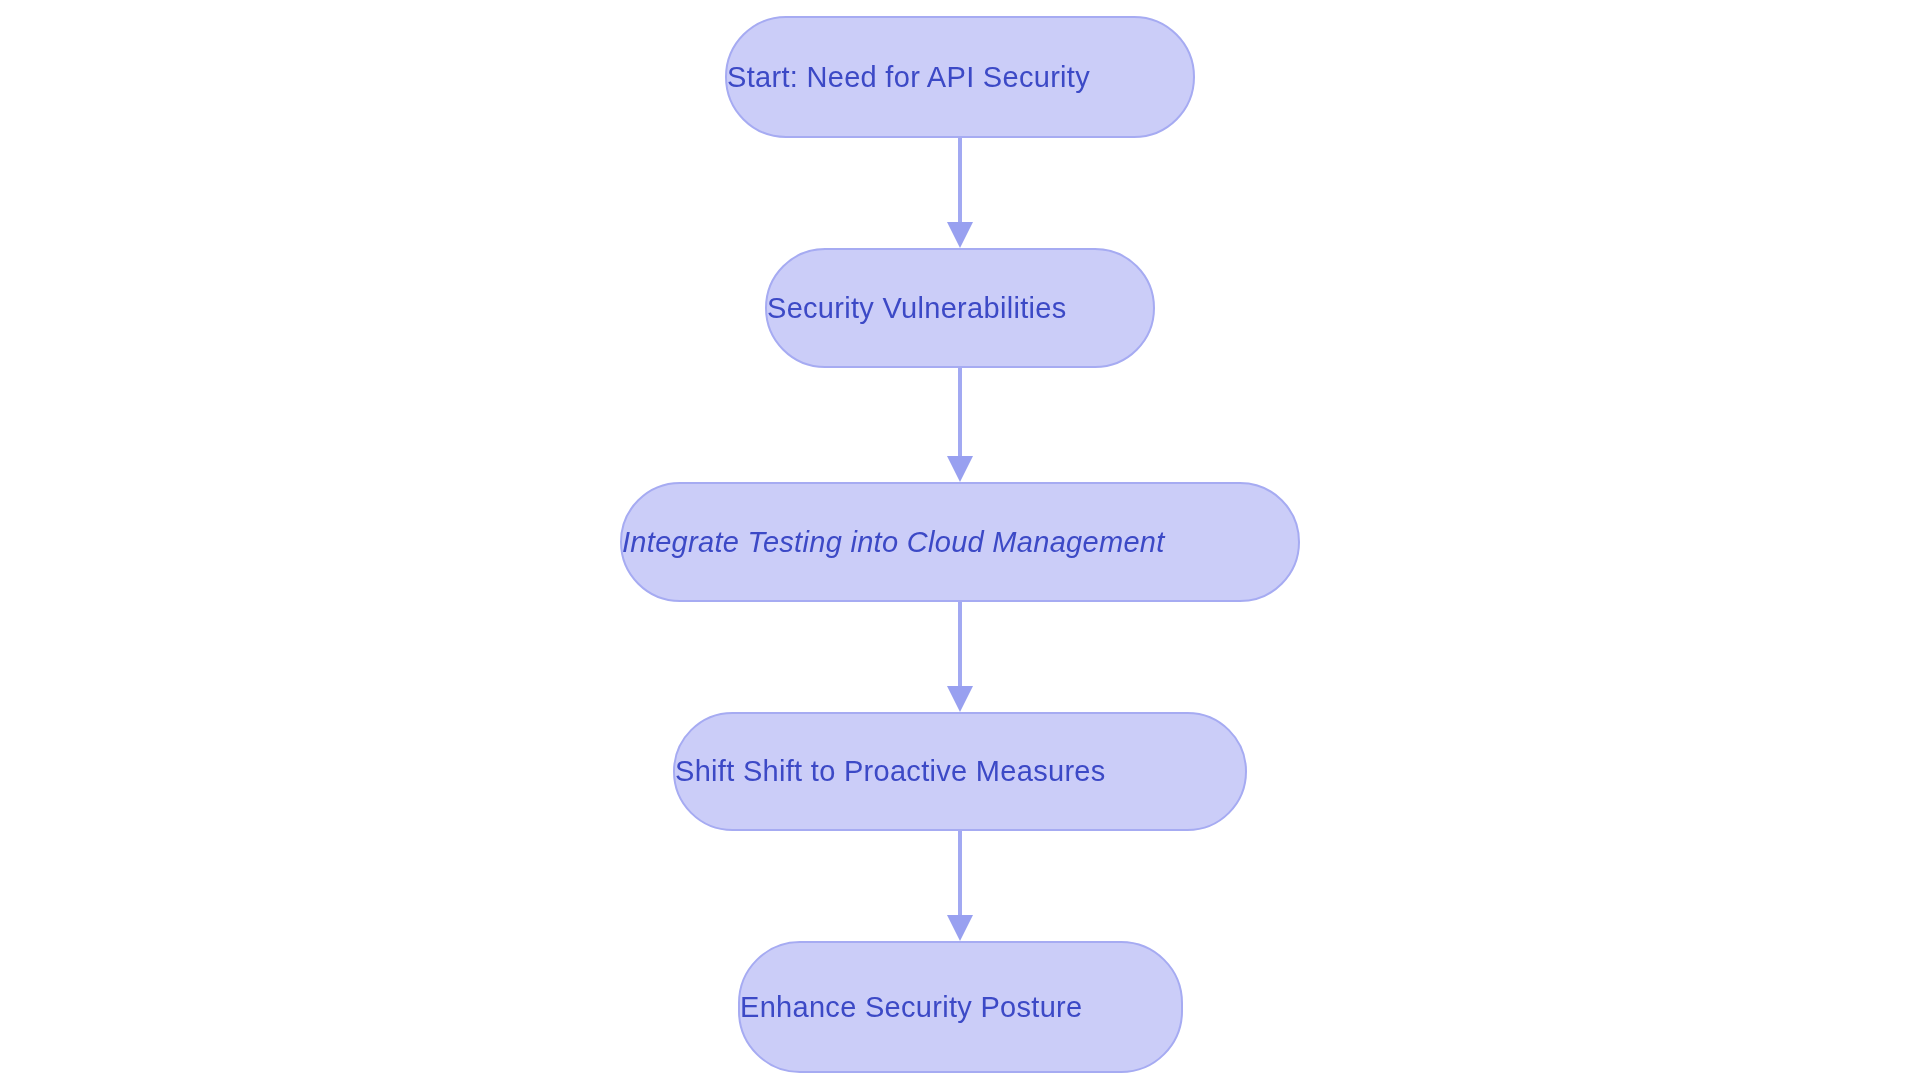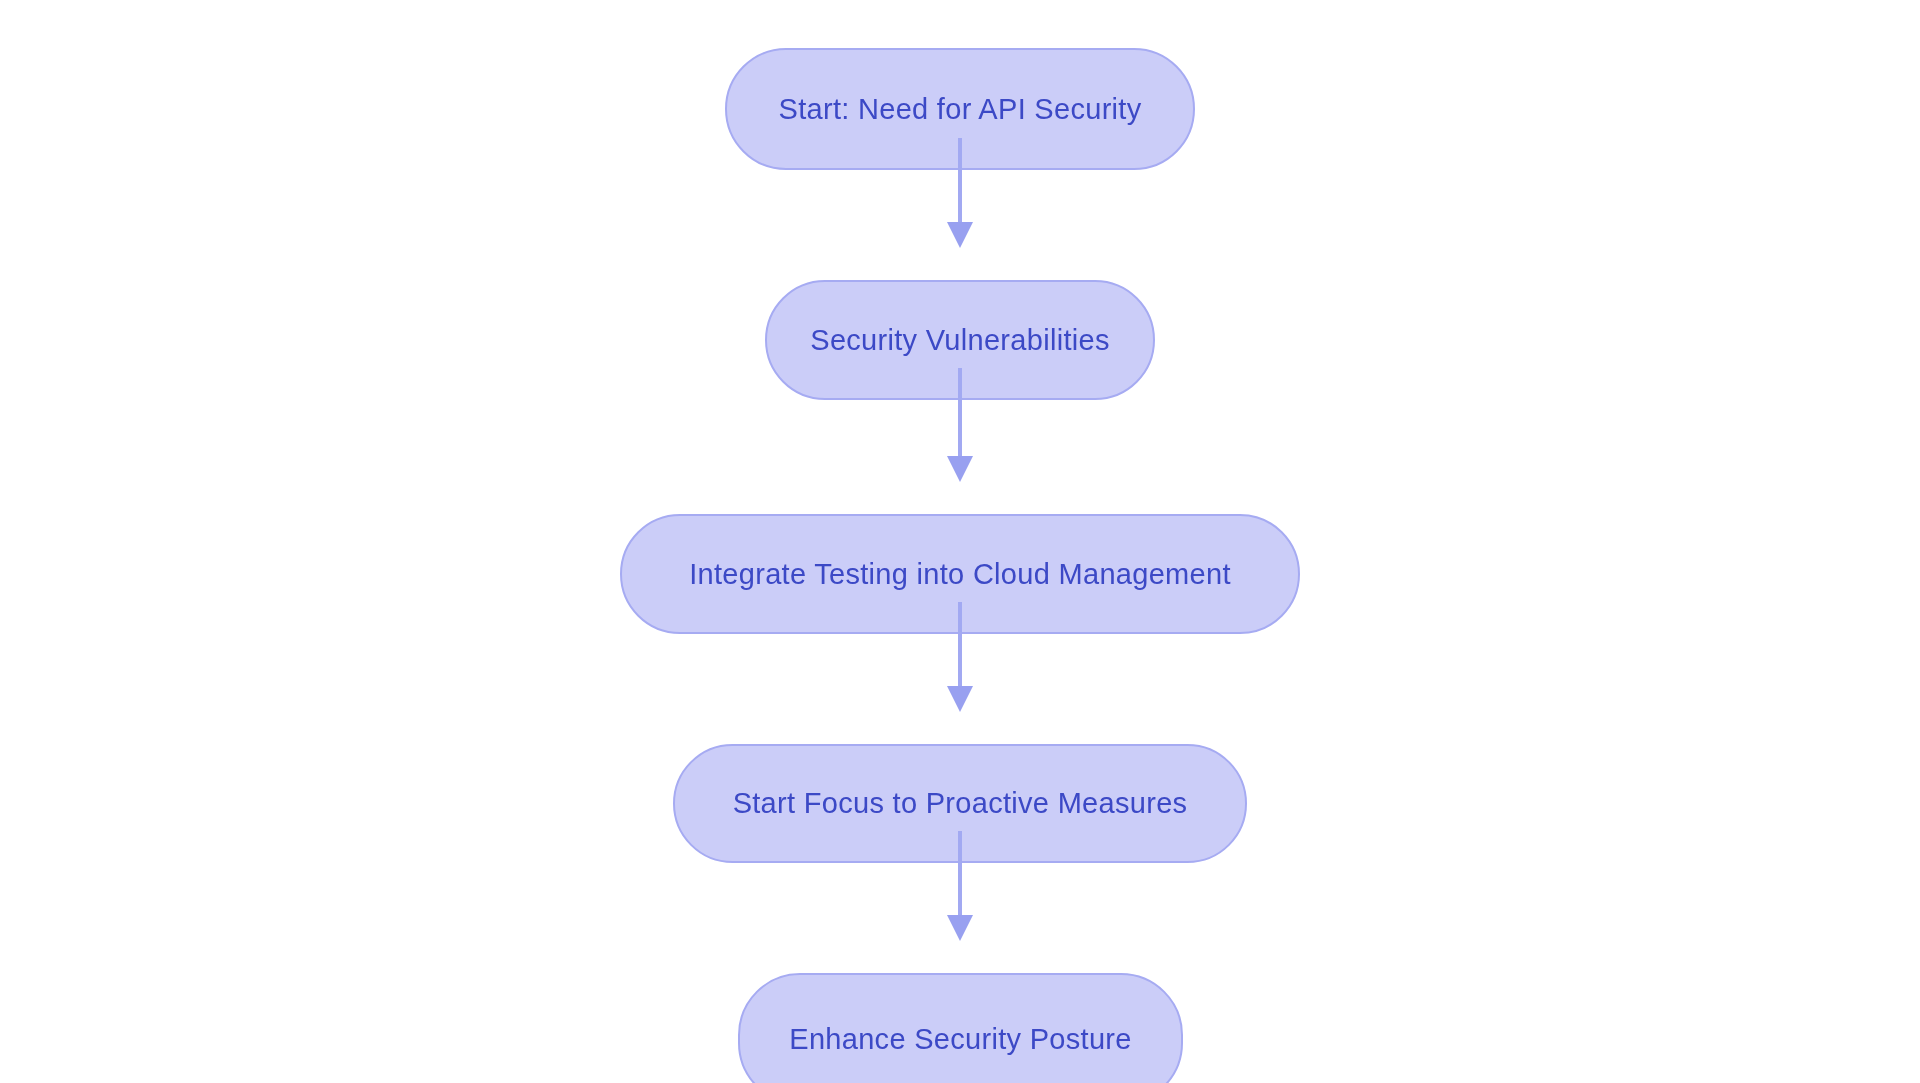--- a/index.html
+++ b/index.html
@@ -12,26 +12,24 @@
     width: 1920px;
     height: 1083px;
     background: var(--bg, #ffffff);
     overflow: hidden;
     font-family: "Liberation Sans", sans-serif;
   }
   .node {
     position: absolute;
     display: flex;
     align-items: center;
-    justify-content: center;
     background: var(--node-fill, #cbcdf8);
     border: 2px solid var(--node-border, #a6abf2);
     border-radius: 62px;
     box-sizing: border-box;
-    margin-top: 32px;
   }
   .node-label {
     color: var(--text-color, #3c49c6);
     font-size: 29px;
     font-weight: 500;
     letter-spacing: 0.3px;
     white-space: nowrap;
   }
   .arrow {
     position: absolute;
@@ -69,31 +67,31 @@
 
   <div class="node" style="left:765px; top:248px; width:390px; height:120px;">
     <span class="node-label">Security Vulnerabilities</span>
   </div>
 
   <div class="arrow" style="left:947px; top:368px; height:114px;">
     <div class="arrow-line"></div>
     <div class="arrow-head"></div>
   </div>
 
-  <div class="node" style="left:620px; top:482px; width:680px; height:120px;">
+  <div class="node" style="left:620px; top:482px; width:680px; height:120px;font-style:italic;">
     <span class="node-label">Integrate Testing into Cloud Management</span>
   </div>
 
   <div class="arrow" style="left:947px; top:602px; height:110px;">
     <div class="arrow-line"></div>
     <div class="arrow-head"></div>
   </div>
 
   <div class="node" style="left:673px; top:712px; width:574px; height:119px;">
-    <span class="node-label">Start Focus to Proactive Measures</span>
+    <span class="node-label">Shift Shift to Proactive Measures</span>
   </div>
 
   <div class="arrow" style="left:947px; top:831px; height:110px;">
     <div class="arrow-line"></div>
     <div class="arrow-head"></div>
   </div>
 
   <div class="node" style="left:738px; top:941px; width:445px; height:132px;">
     <span class="node-label">Enhance Security Posture</span>
   </div>

